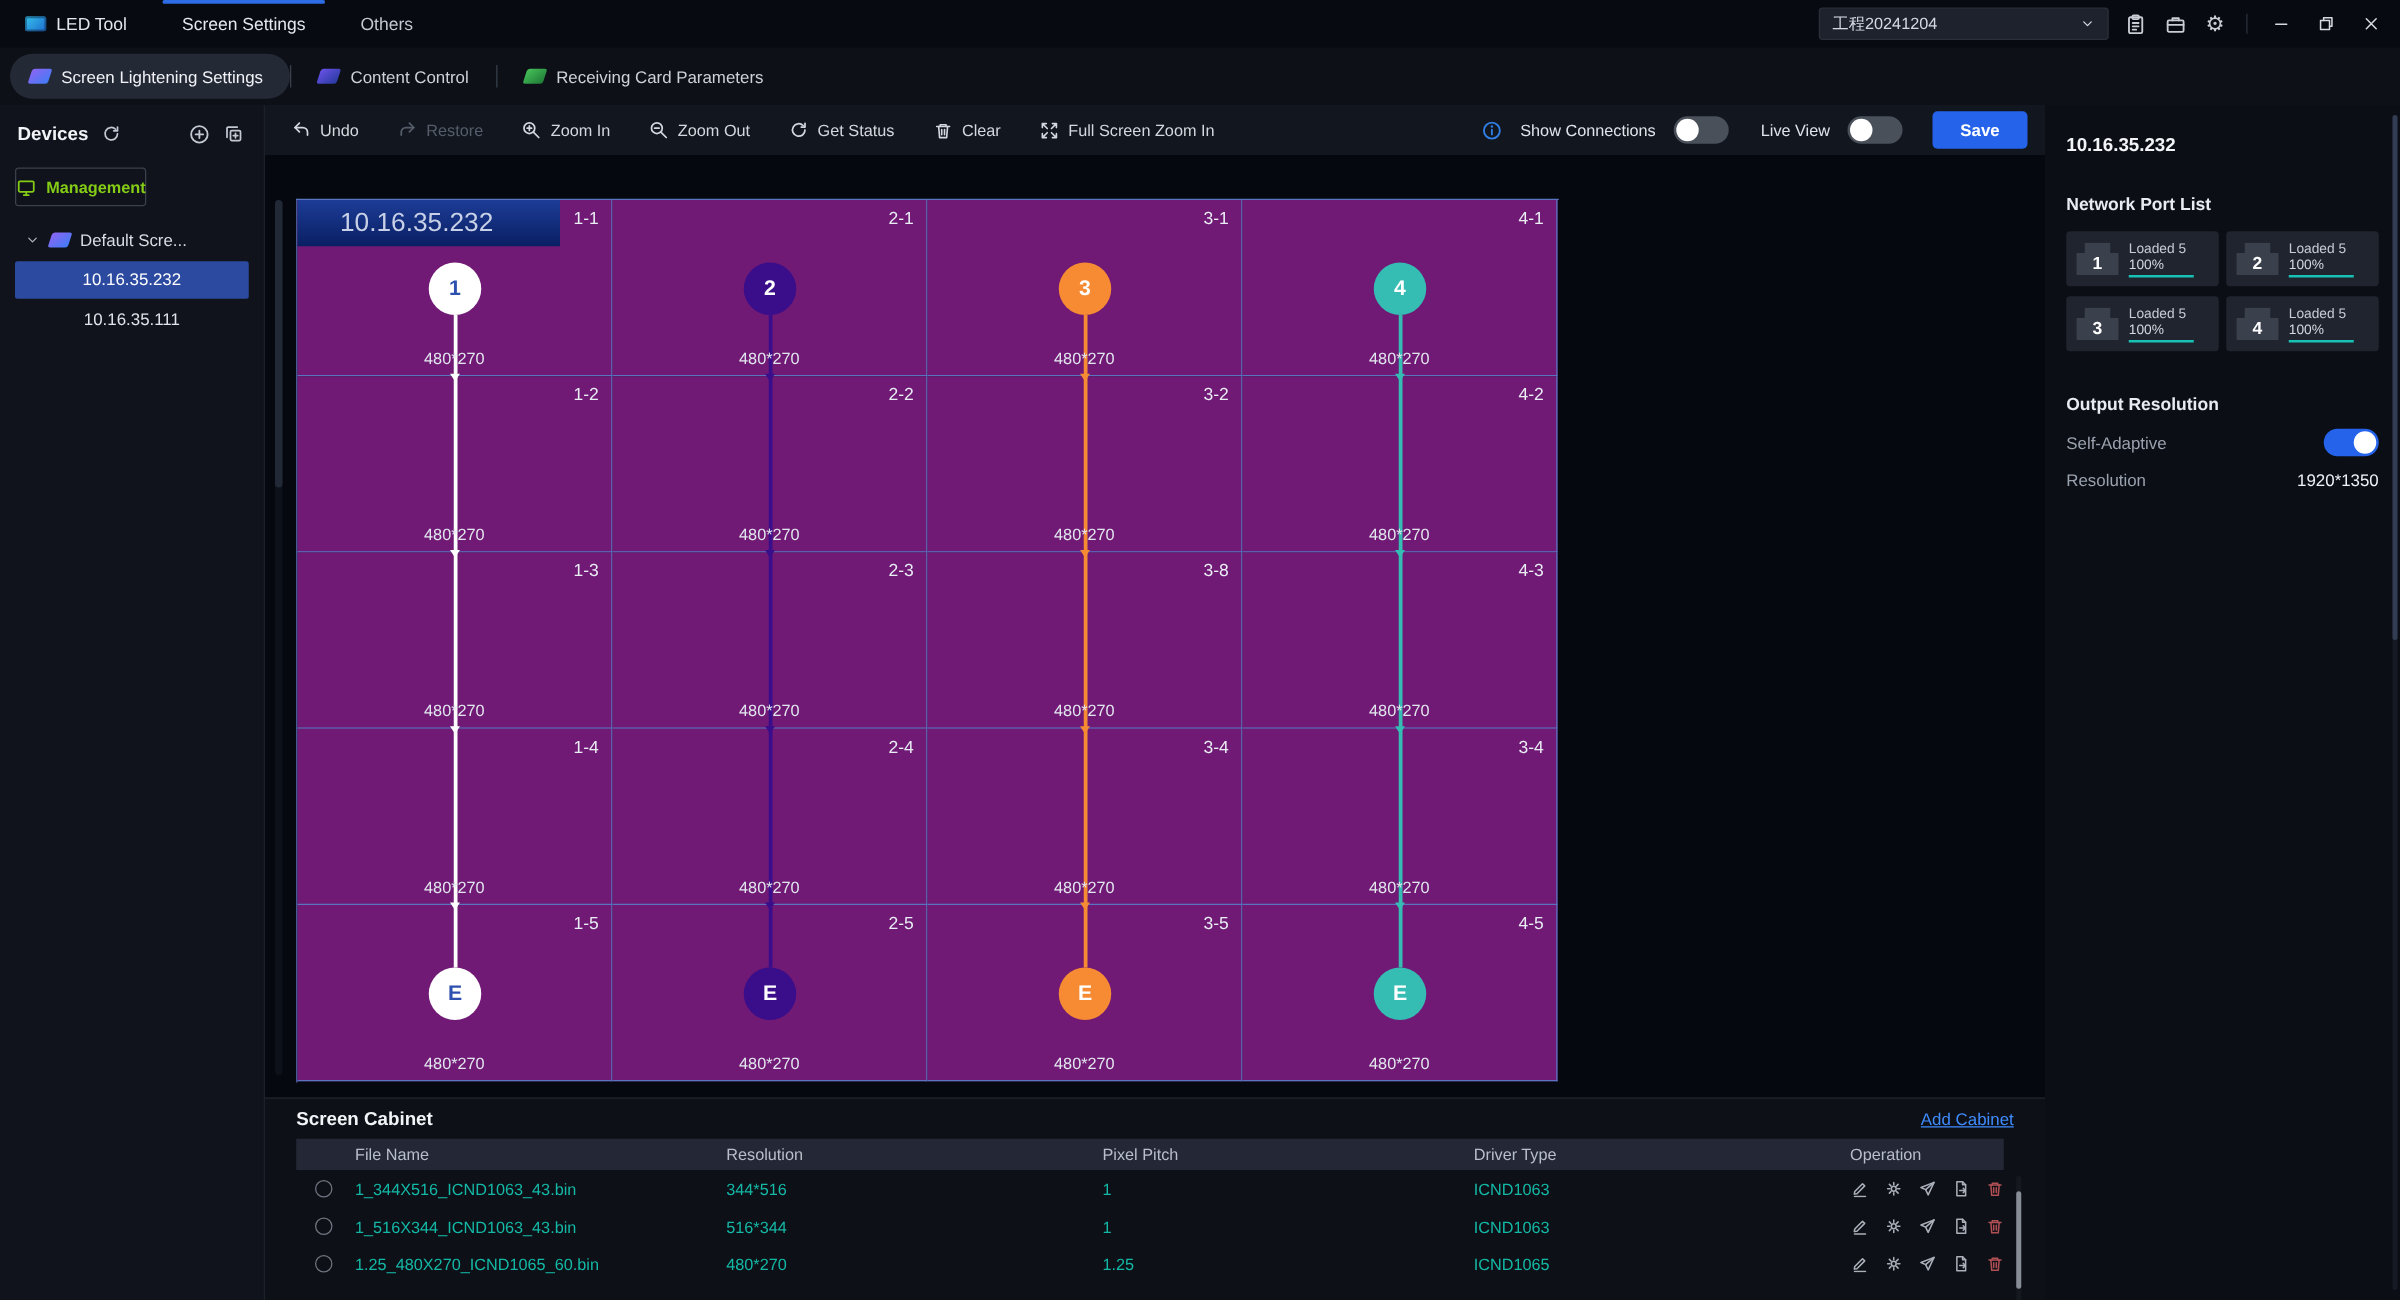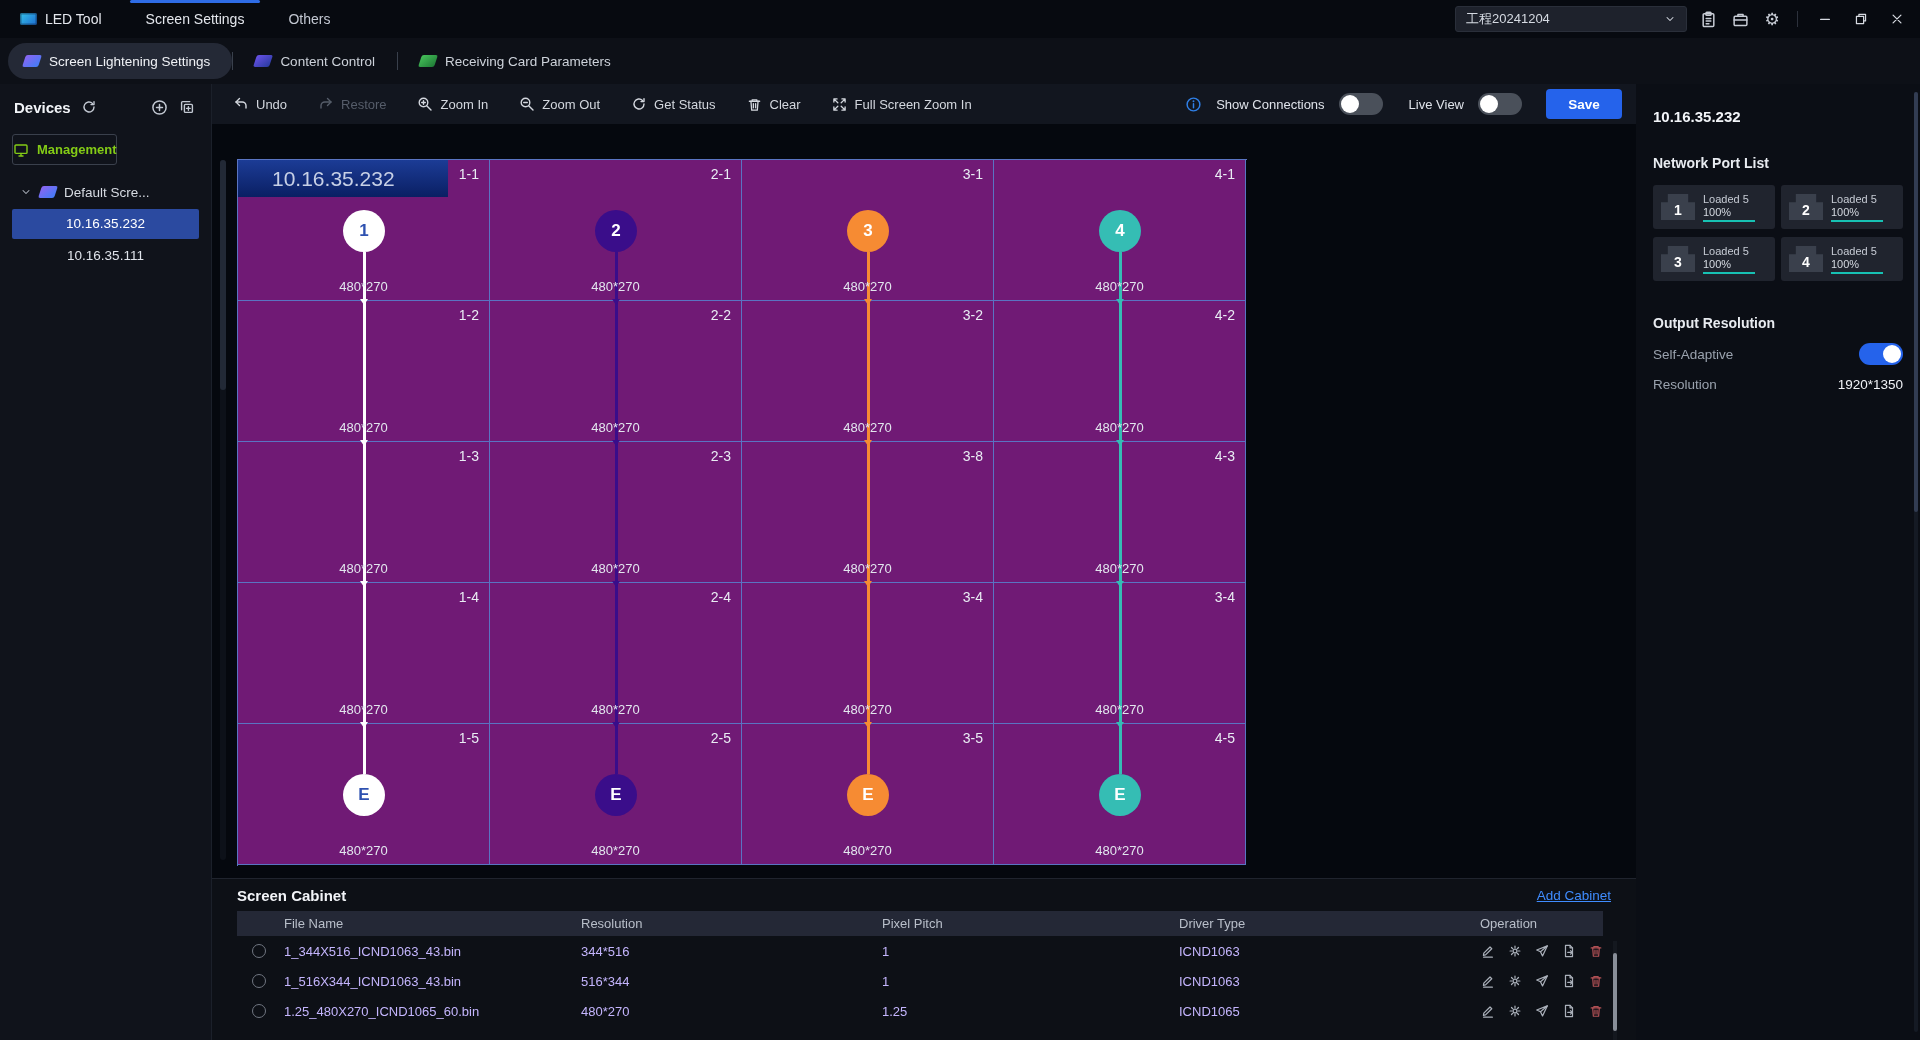--- a/index.html
+++ b/index.html
@@ -69,21 +69,21 @@
 
   
   .bottom { position:absolute; left:0; top:794px; width:1424px; height:162px; background:#0d1016; border-top:1px solid #20242e; padding:0 25px; }
   .bottom-hdr { height:32px; display:flex; align-items:center; justify-content:space-between; }
   .bottom-title { font-size:15px; font-weight:bold; color:#f2f4f8; }
   .add-link { font-size:13.5px; color:#3f8cff; }
   .tbl { position:relative; width:1366px; }
   .tbl-row { display:grid; grid-template-columns:40px 297px 301px 297px 301px 1fr; align-items:center; }
   .tbl-head { height:25px; background:#242836; color:#b9bfca; font-size:13px; }
   .tbl-head > div { padding-left:7px; }
-  .tbl-body .tbl-row { height:30px; color:#c4b5fd; font-size:13px; }
+  .tbl-body .tbl-row { height:30px; color:#14b8a6; font-size:13px; }
   .tbl-body .tbl-row > div { padding-left:7px; }
   .radio { width:14px; height:14px; border:1.5px solid #707681; border-radius:50%; margin-left:8px; }
   .ops { display:flex; align-items:center; gap:11px; color:#aab0ba; }
   .ops .op { width:16px; height:16px; display:flex; align-items:center; justify-content:center; }
   .ops .op.red { color:#b05055; }
   .tbl-scroll { position:absolute; right:-14px; top:30px; width:4px; height:112px; background:#14181f; }
   .tbl-scroll .thumb { position:absolute; top:12px; left:0; width:4px; height:78px; background:#888e98; border-radius:2px; }
 
   
   .rightpanel { position:absolute; left:1636px; top:84px; width:284px; height:956px; background:#0b0e15; padding:24px 17px 0; }

